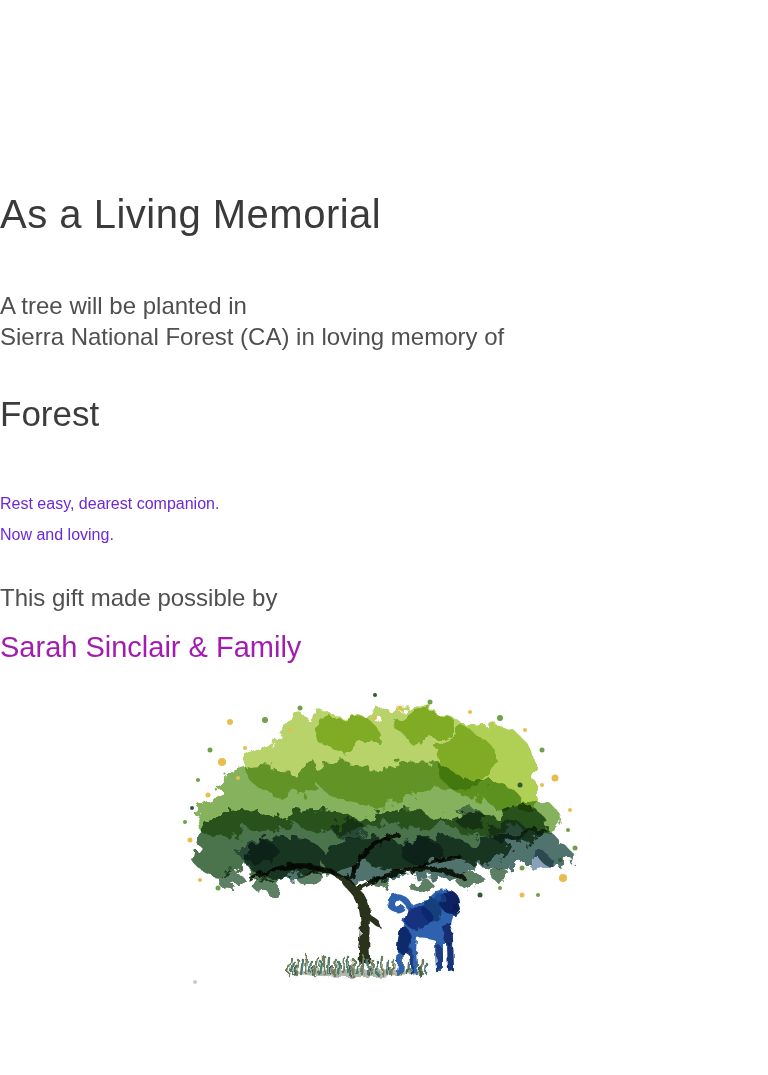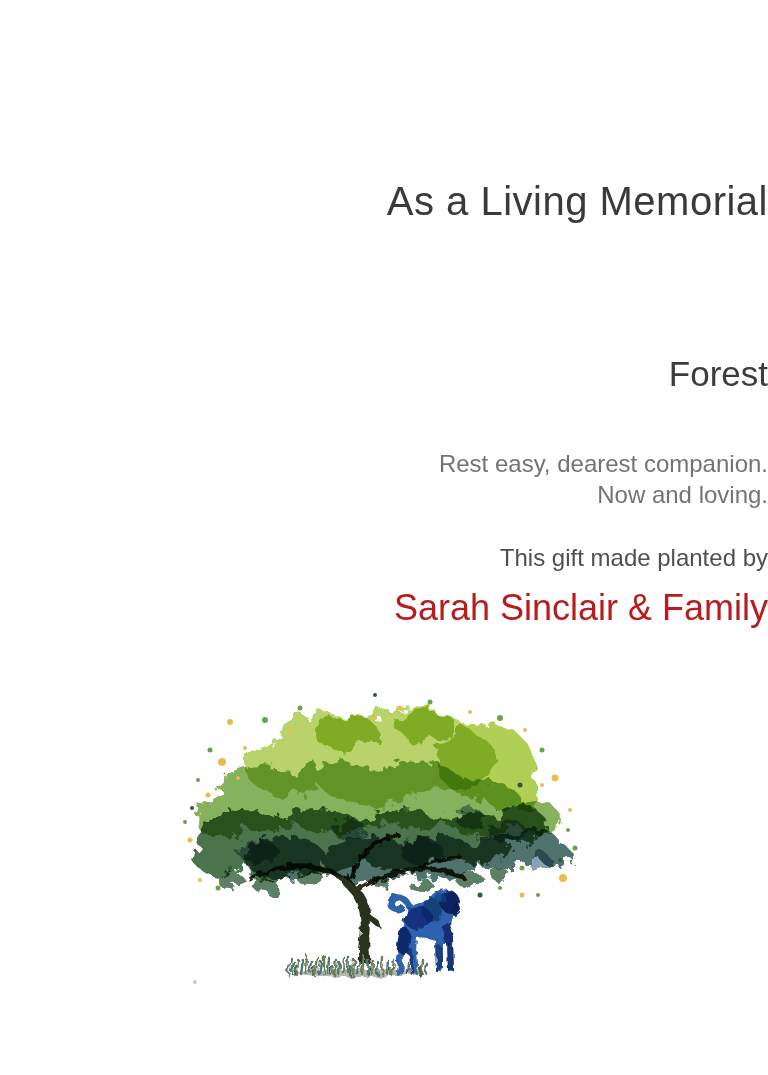--- a/index.html
+++ b/index.html
@@ -5,46 +5,50 @@
   html,body{margin:0;padding:0;background:#ffffff;}
   .page{
     position:relative;
     width:768px;height:1075px;
     margin:0 auto;
     background:#ffffff;
     overflow:hidden;
     font-family:"Liberation Sans","DejaVu Sans",sans-serif;
     color:#3b3b3b;
   }
-  .txt{position:absolute;left:0;width:768px;text-align:right;font-weight:300;}
+  .txt{position:absolute;left:0;width:768px;text-align:left;font-weight:300;margin-top:40px;}
   .title{top:150px;font-size:40px;line-height:48px;color:#3a3a3a;letter-spacing:0.5px;}
   .intro{top:250px;font-size:24px;line-height:31px;color:#4f4f4f;}
   .honoree{top:352px;font-size:35px;line-height:43px;color:#3c3c3c;}
-  .tribute{top:424px;font-size:24px;line-height:31px;color:#737373;}
+  .tribute{top:448px;font-size:16px;line-height:31px;color:#6d28d9;}
   .gift{top:542px;font-size:24px;line-height:31px;color:#4f4f4f;}
-  .donor{top:590px;font-size:36px;line-height:35px;color:#b91c1c;}
+  .donor{top:590px;font-size:29px;line-height:35px;color:#a21caf;}
   .illustration{position:absolute;left:170px;top:690px;width:420px;height:300px;}
   .mult{mix-blend-mode:multiply;}
 </style>
 </head>
 <body>
 
 <div class="page">
 
   <h1 class="txt title">As a Living Memorial</h1>
 
+  <p class="txt intro">
+    <span>A tree will be planted in</span><br>
+    <span>Sierra National Forest (CA) in loving memory of</span>
+  </p>
 
   <div class="txt honoree">Forest</div>
 
   <p class="txt tribute">
     <span>Rest easy, dearest companion.</span><br>
     <span>Now and loving.</span>
   </p>
 
-  <div class="txt gift">This gift made planted by</div>
+  <div class="txt gift">This gift made possible by</div>
 
   <div class="txt donor">Sarah Sinclair &amp; Family</div>
 
   <svg class="illustration" viewBox="0 0 420 300" xmlns="http://www.w3.org/2000/svg">
     <defs>
       <filter id="wcA" x="-30%" y="-30%" width="160%" height="160%">
         <feTurbulence type="fractalNoise" baseFrequency="0.06" numOctaves="3" seed="4" result="n"></feTurbulence>
         <feDisplacementMap in="SourceGraphic" in2="n" scale="24"></feDisplacementMap>
       </filter>
       <filter id="wcB" x="-30%" y="-30%" width="160%" height="160%">

